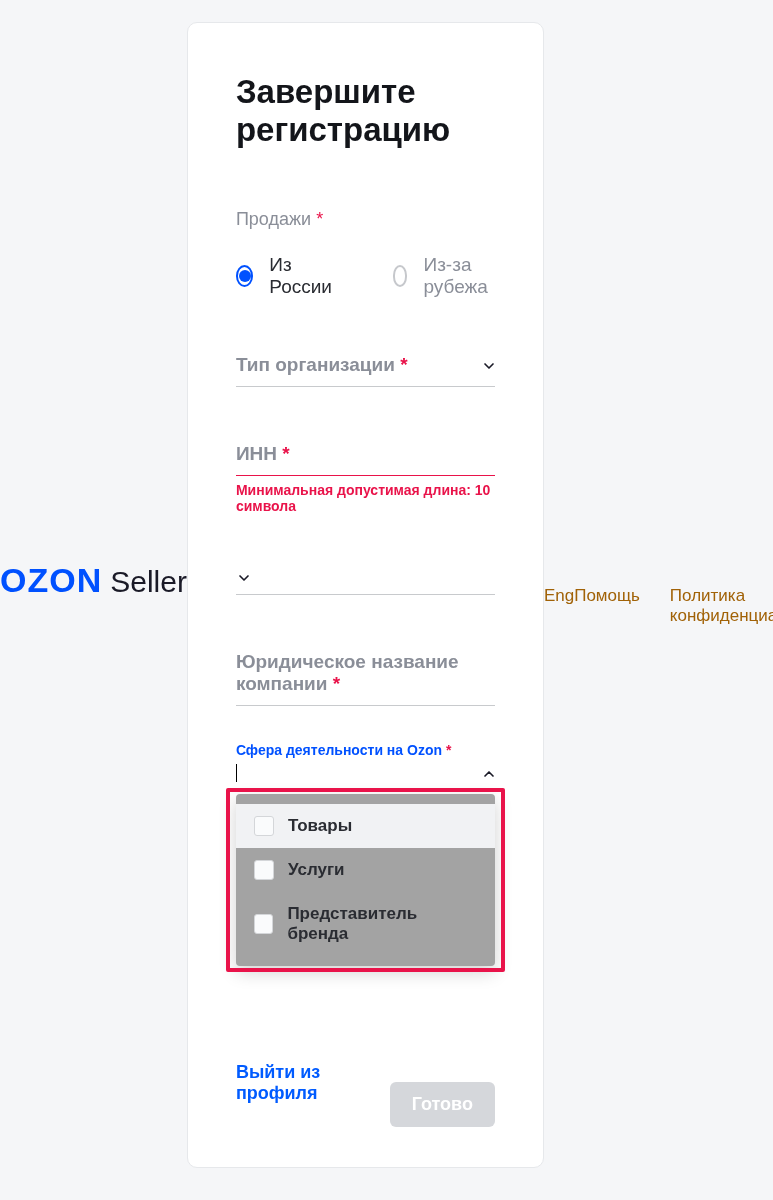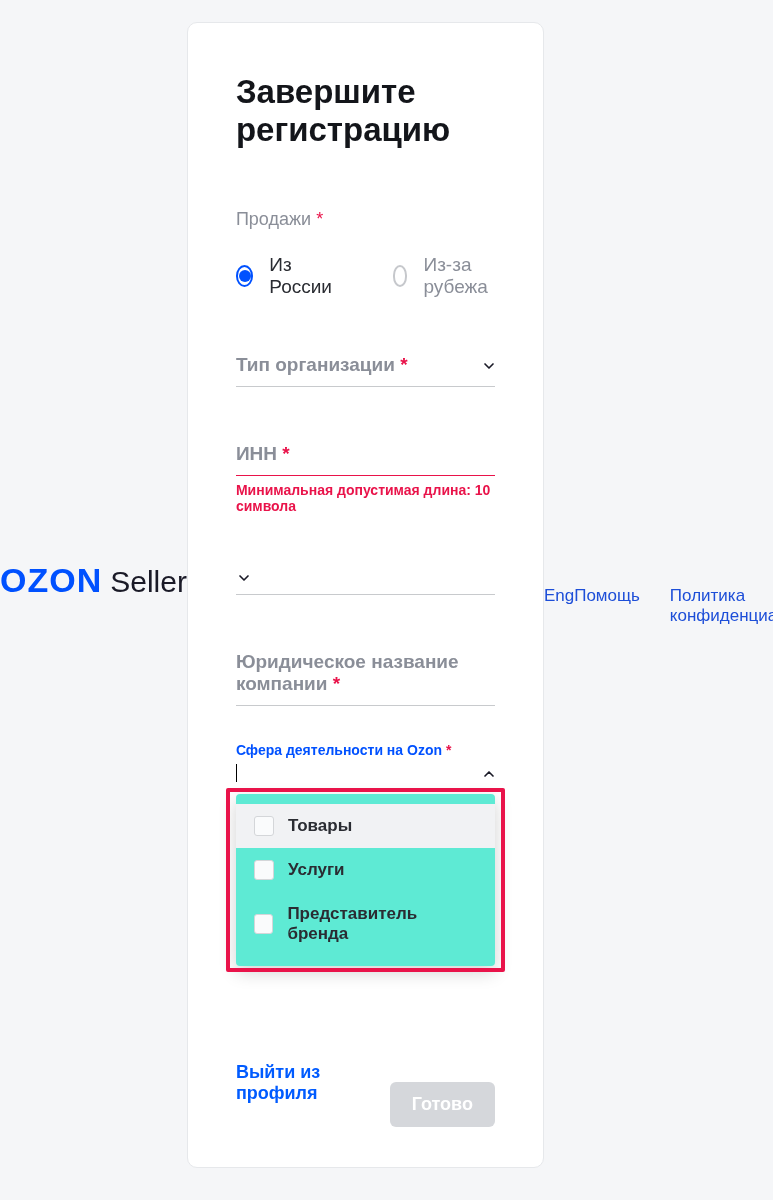--- a/index.html
+++ b/index.html
@@ -132,21 +132,21 @@
     margin-top: 2px;
   }
   .highlight-box {
     position: absolute;
     top: -6px; left: -10px; right: -10px; bottom: -6px;
     border: 4px solid #e9134a;
     border-radius: 2px;
     pointer-events: none;
   }
   .dropdown {
-    background: #5eead4;
+    background: #a3a3a3;
     border-radius: 4px;
     box-shadow: 0 6px 18px rgba(0,0,0,0.18);
     padding: 10px 0 10px 0;
   }
   .dd-item {
     display: flex;
     align-items: center;
     gap: 14px;
     padding: 12px 18px;
     font-size: 17px;
@@ -189,21 +189,21 @@
     width: 612px;
     display: flex;
     justify-content: space-between;
     margin-top: 22px;
   }
   .footer-left, .footer-right {
     display: flex;
     gap: 30px;
   }
   .footer a, .footer span {
-    color: #1d4ed8;
+    color: #a16207;
     font-size: 17px;
     cursor: pointer;
     text-decoration: none;
   }
 </style>
 </head>
 <body>
 
 <div class="page">
   <div class="logo">

